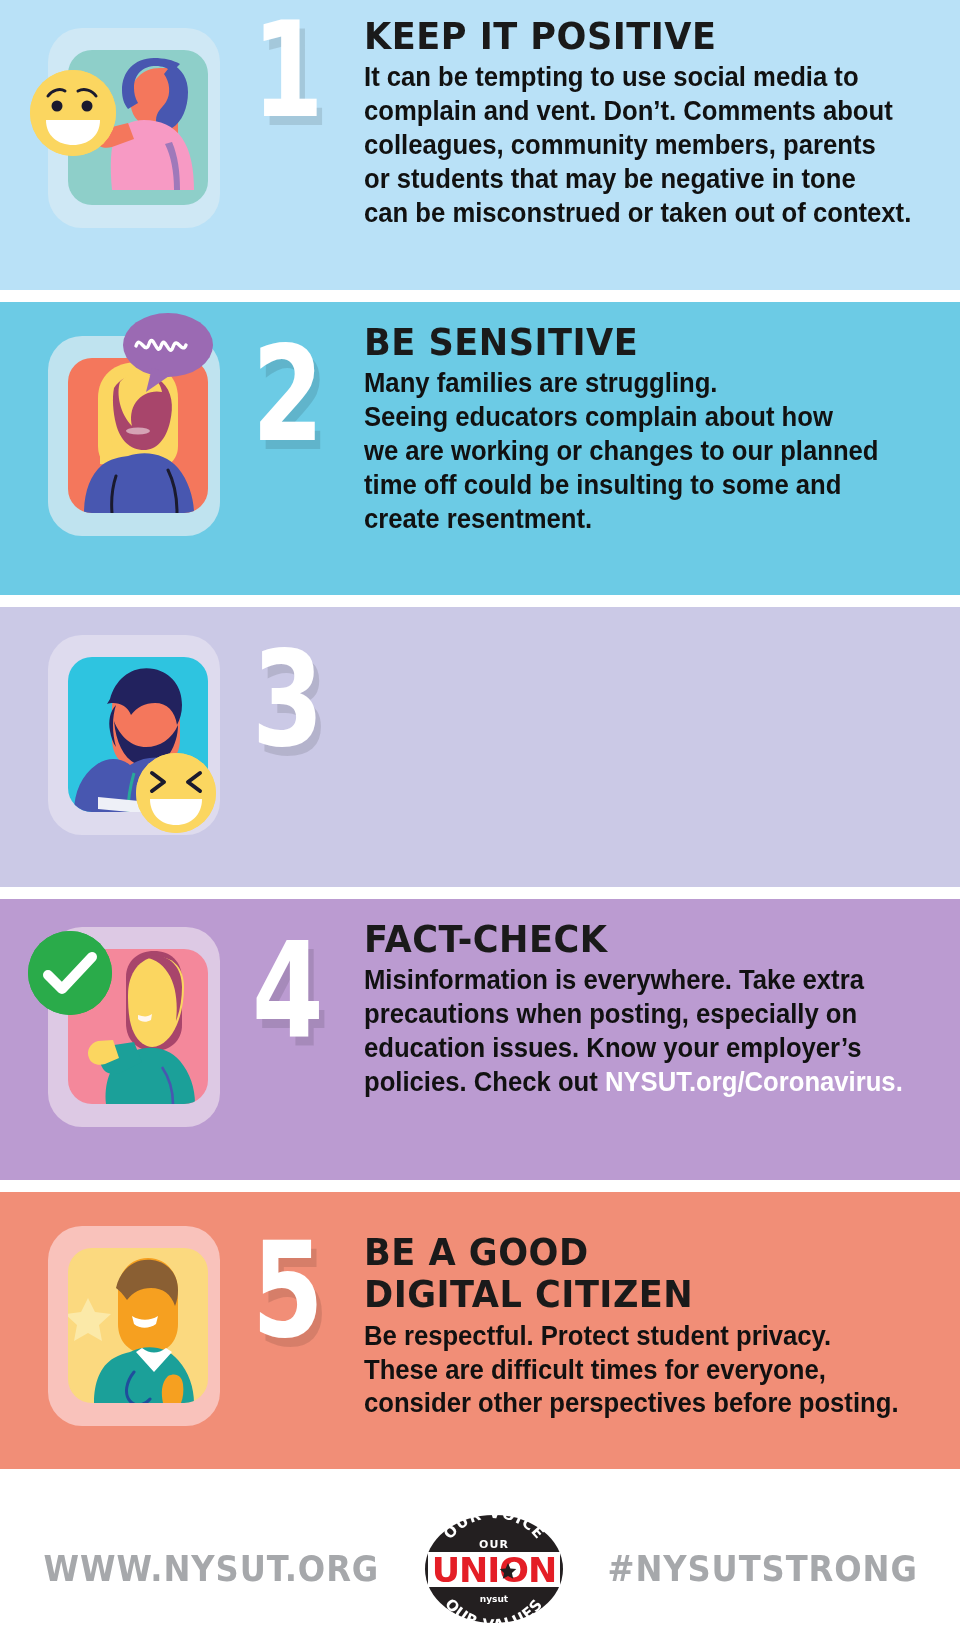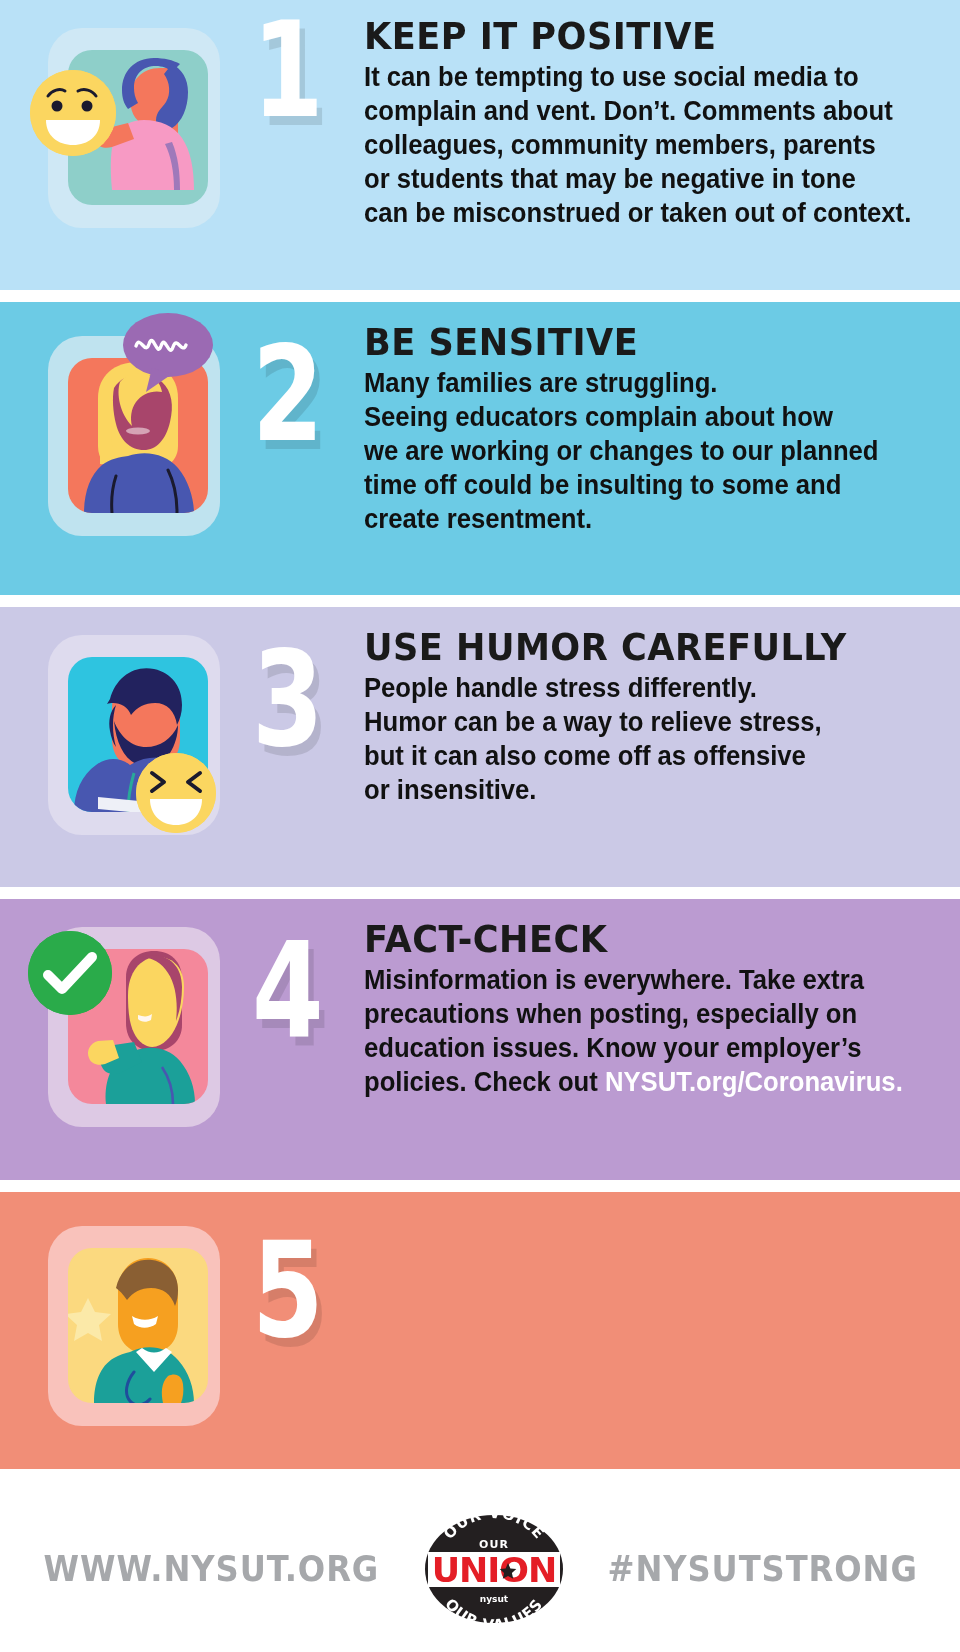--- a/index.html
+++ b/index.html
@@ -259,29 +259,20 @@
             <path d="M16 20l12 9-12 9" stroke="#1a1a2e" stroke-width="4" fill="none" stroke-linecap="round" stroke-linejoin="round"></path>
             <path d="M64 20l-12 9 12 9" stroke="#1a1a2e" stroke-width="4" fill="none" stroke-linecap="round" stroke-linejoin="round"></path>
             <path d="M14 46h52c0 16-11 26-26 26s-26-10-26-26z" fill="#ffffff"></path>
           </svg>
         </div>
       </div>
     </div>
     <div class="num-wrap">
       <div class="num">3</div>
     </div>
-    <div class="txt">
-      <div class="headline">USE HUMOR CAREFULLY</div>
-      <div class="body">
-        <div>People handle stress differently.</div>
-        <div>Humor can be a way to relieve stress,</div>
-        <div>but it can also come off as offensive</div>
-        <div>or insensitive.</div>
-      </div>
-    </div>
   </section>
 
   <div class="gap"></div>
 
   <section class="panel p4">
     <div class="art-wrap">
       <div class="art" style="top:28px">
         <div class="outer-card" style="background:#ddc9e4"></div>
         <div class="inner-card" style="background:#f4889b">
           <svg viewBox="0 0 140 155">
@@ -332,20 +323,29 @@
             <path d="M68 104l18 20 18-20-6-4c-8 6-16 6-24 0z" fill="#ffffff"></path>
             <path d="M66 124c-8 10-10 22-4 29 5 6 14 5 20-2" stroke="#1f4e9c" stroke-width="3" fill="none" stroke-linecap="round"></path>
             <path d="M100 128c8-4 14 0 15 8 1 7 0 14-2 19h-18c-2-10-2-20 5-27z" fill="#f6a020"></path>
             <path d="M20 50l7 14 16 2-12 11 3 16-14-8-14 8 3-16-12-11 16-2z" fill="#fbe9a8"></path>
           </svg>
         </div>
       </div>
     </div>
     <div class="num-wrap">
       <div class="num">5</div>
+    </div>
+    <div class="txt">
+      <div class="headline">BE A GOOD</div>
+      <div class="headline">DIGITAL CITIZEN</div>
+      <div class="body">
+        <div>Be respectful. Protect student privacy.</div>
+        <div>These are difficult times for everyone,</div>
+        <div>consider other perspectives before posting.</div>
+      </div>
     </div>
   </section>
 
   <footer class="footer">
     <div class="foot-text">WWW.NYSUT.ORG</div>
     <div class="logo">
       <svg viewBox="0 0 148 118" style="width:100%;height:100%">
         <ellipse cx="74" cy="59" rx="73" ry="58" fill="#ffffff"></ellipse>
         <ellipse cx="74" cy="59" rx="69" ry="54" fill="#231f20"></ellipse>
         <rect x="8" y="42" width="132" height="35" fill="#ffffff"></rect>

